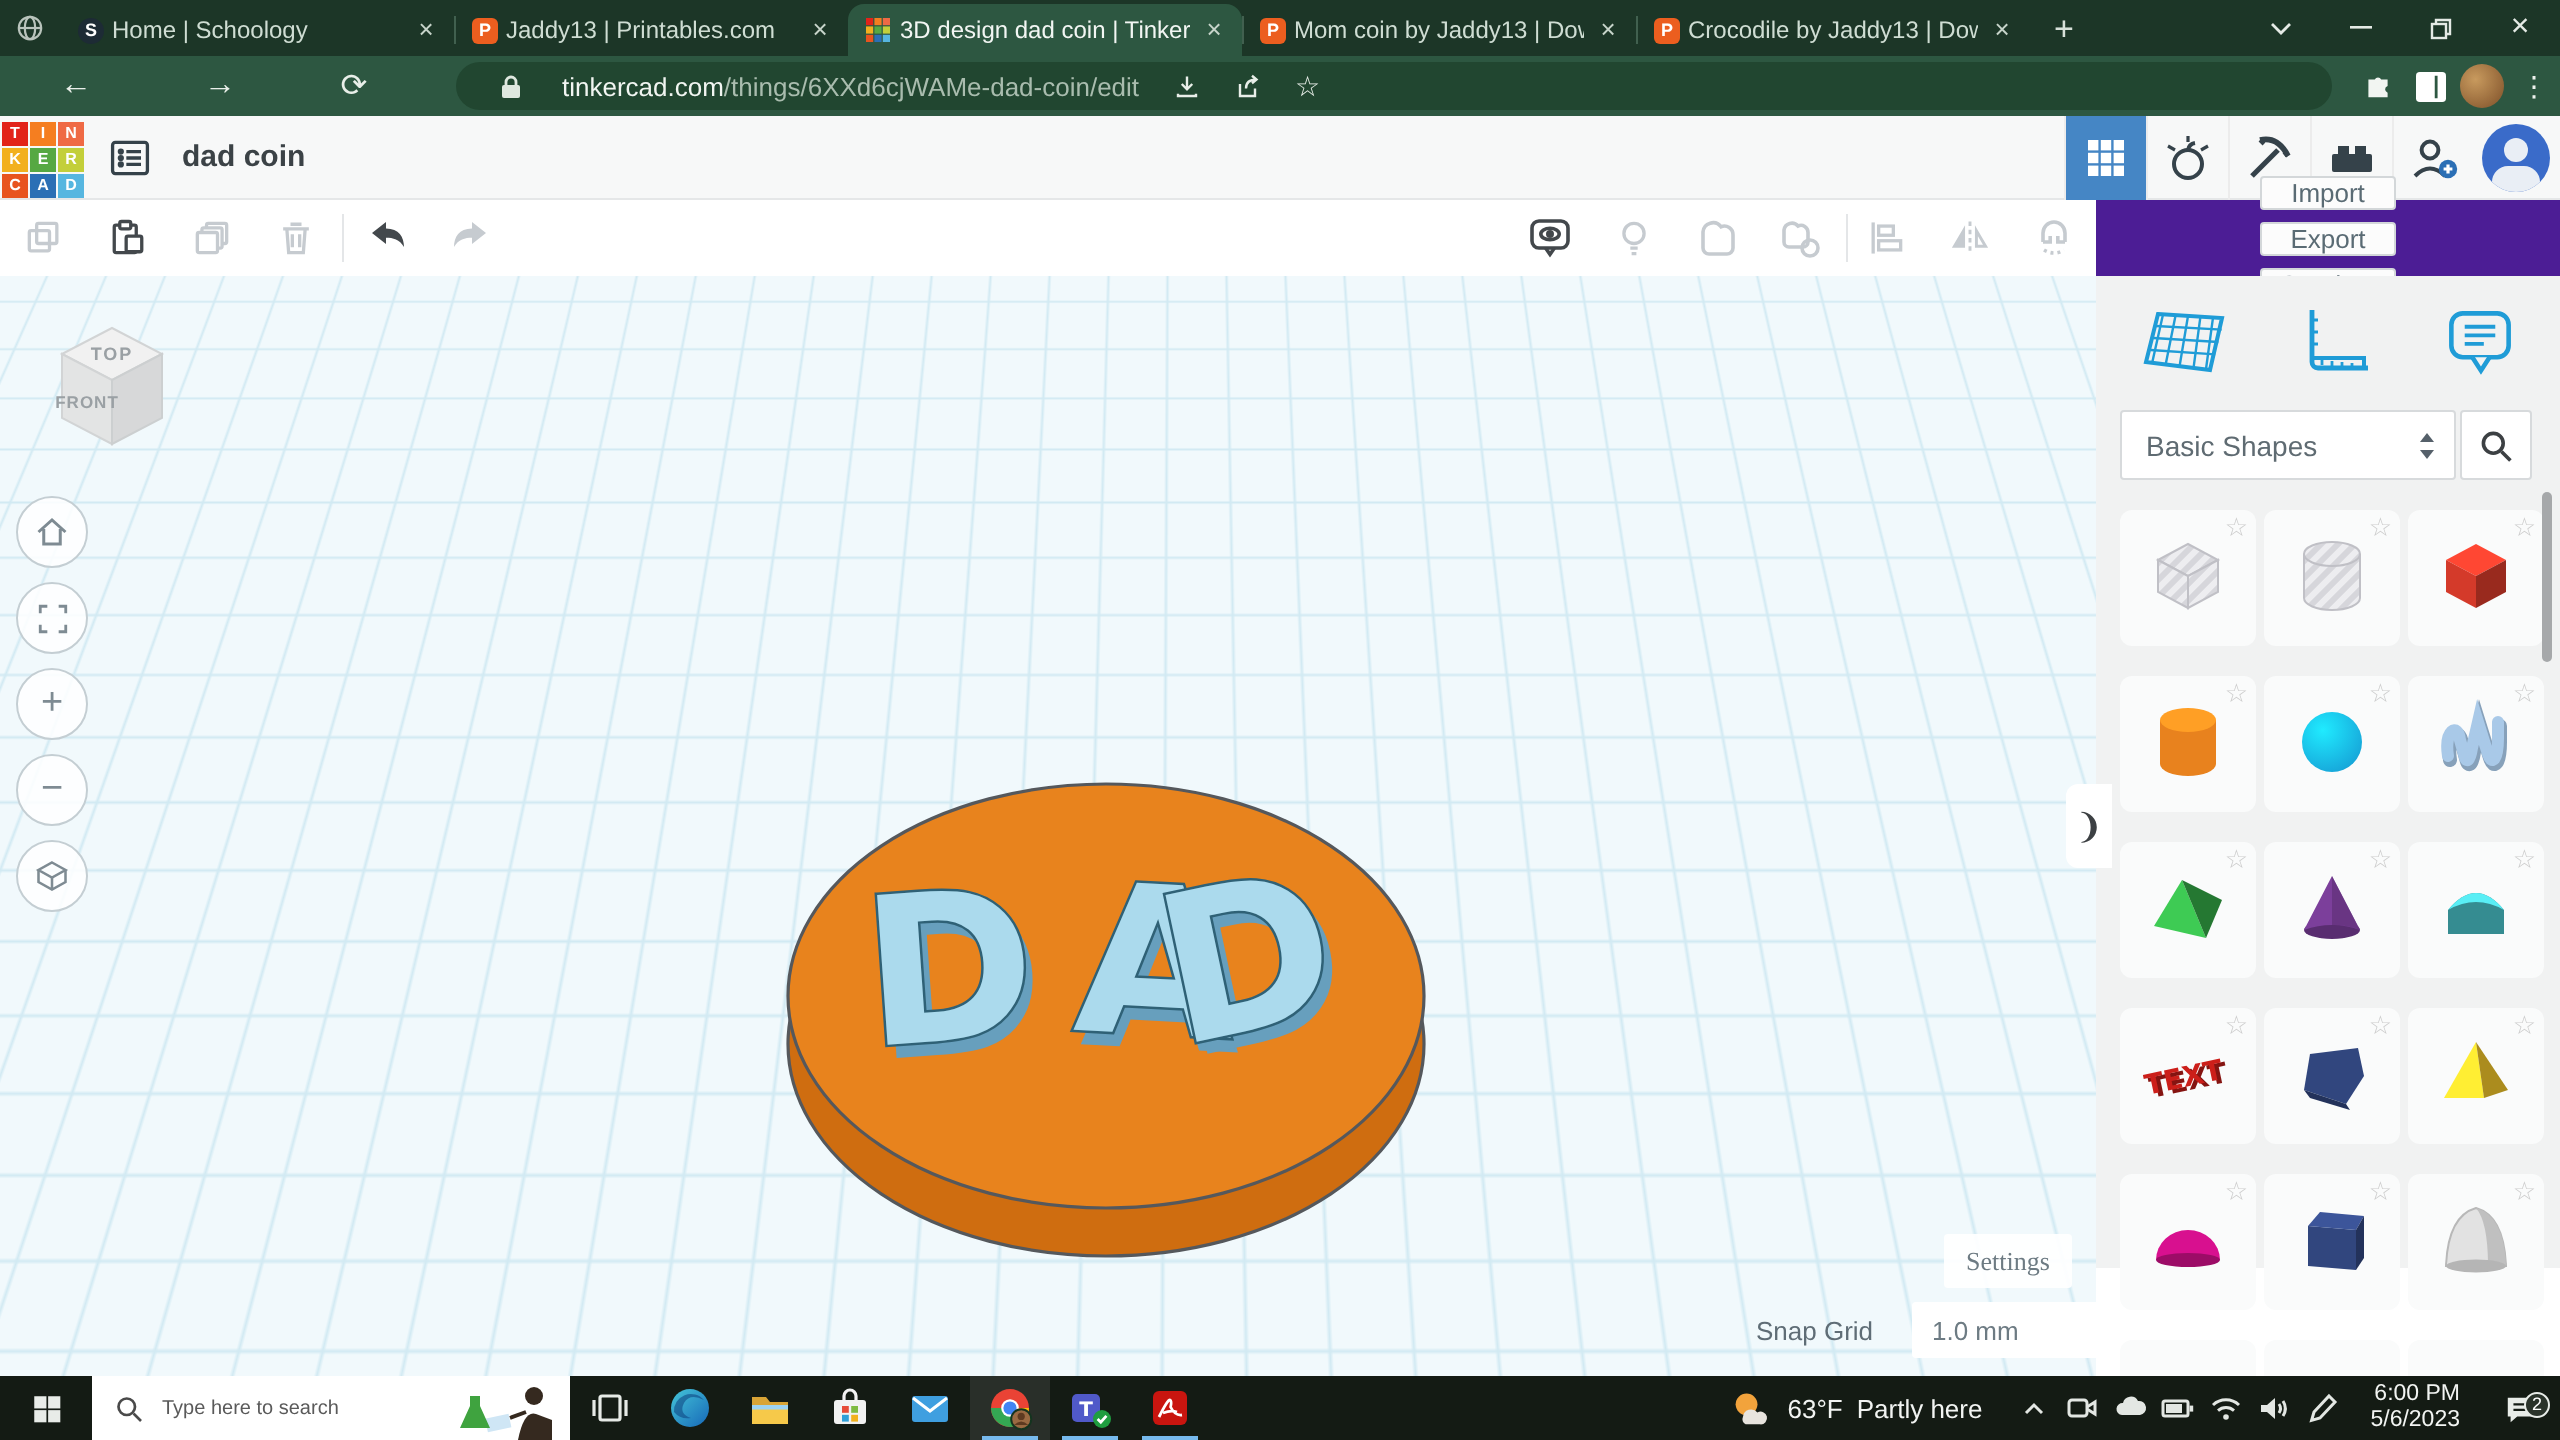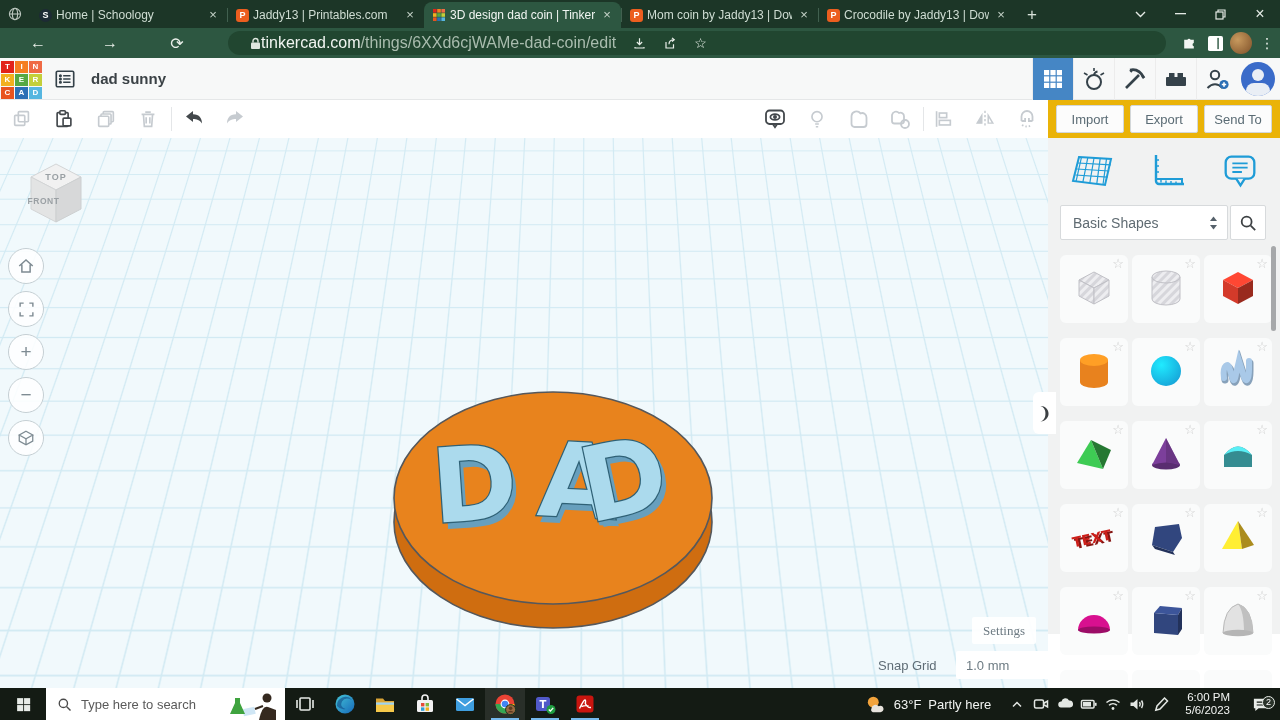--- a/index.html
+++ b/index.html
@@ -25,21 +25,21 @@
   #newtab{width:26px;height:26px;color:#d7e1d9;font-size:17px;text-align:center;line-height:25px;margin-left:4px;}
   #win-controls{margin-left:auto;display:flex;align-items:center;height:28px;}
   .winbtn{width:40px;height:28px;display:flex;align-items:center;justify-content:center;color:#e4eae5;font-size:14px;}
 
   
   #urlbar{left:0;top:28px;width:1280px;height:30px;background:#2d5741;display:flex;align-items:center;}
   .navico{width:28px;height:26px;display:flex;align-items:center;justify-content:center;color:#e9efe9;font-size:16px;}
   #btn-back{margin-left:24px;} #btn-forward{margin-left:44px;} #btn-refresh{margin-left:39px;}
   #urlpill{margin-left:37px;width:938px;height:24px;background:#214630;border-radius:12px;
            display:flex;align-items:center;padding:0 12px 0 22px;}
-  #url-text{font-size:16px;color:#f1f5f1;white-space:nowrap;}
+  #url-text{font-size:13px;color:#f1f5f1;margin-left:20px;white-space:nowrap;}
   #url-path{color:#a9bcae;}
   .pill-ico{margin-left:16px;color:#e9efe9;display:flex;align-items:center;}
   .pill-ico:first-of-type{margin-left:auto;}
   #chrome-right{display:flex;align-items:center;margin-left:10px;}
   .cr-ico{width:26px;height:26px;display:flex;align-items:center;justify-content:center;color:#eef2ee;}
   #avatar-browser{width:22px;height:22px;border-radius:11px;background:radial-gradient(circle at 35% 35%,#c89a5e,#7d4f28);}
 
   
   #tcheader{left:0;top:58px;width:1280px;height:42px;background:#f7f8f8;border-bottom:1px solid #e5e7e8;
             display:flex;align-items:center;}
@@ -52,21 +52,21 @@
   .hdr-btn{width:41px;height:42px;display:flex;align-items:center;justify-content:center;border-left:1px solid #ececec;}
   #btn-blocks{background:#4586c5;}
   #avatar-tc{width:34px;height:34px;border-radius:17px;background:#3a6bc9;margin:0 5px 0 4px;position:relative;overflow:hidden;}
   #avatar-tc::before{content:"";position:absolute;left:11px;top:7px;width:12px;height:12px;border-radius:6px;background:#e9eef5;}
   #avatar-tc::after{content:"";position:absolute;left:5px;top:21px;width:24px;height:16px;border-radius:12px;background:#e9eef5;}
 
   
   #toolbar{left:0;top:100px;width:1048px;height:38px;background:#fff;display:flex;align-items:center;}
   .tico{width:27px;height:27px;display:flex;align-items:center;justify-content:center;}
   .tsep{width:1px;height:24px;background:#e4e6e8;margin:0 3px;}
-  #importbar{left:1048px;top:100px;width:232px;height:38px;background:#eab308;display:flex;align-items:center;justify-content:center;gap:6px;}
+  #importbar{left:1048px;top:100px;width:232px;height:38px;background:#4c1d95;display:flex;align-items:center;justify-content:center;gap:6px;flex-direction:column;}
   .act-btn{width:68px;height:28px;border:1px solid #d3d7d9;border-radius:2px;background:#fcfcfc;
            font-size:13px;color:#5a6b74;display:flex;align-items:center;justify-content:center;}
 
   
   #canvas{left:0;top:138px;width:1048px;height:550px;background:#eef6fa;overflow:hidden;}
   #plane{position:absolute;left:-560px;top:-150px;width:2300px;height:1600px;background-color:#f1f9fc;
      background-image:
        linear-gradient(#d2eaf3 1px,transparent 1px),
        linear-gradient(90deg,#d2eaf3 1px,transparent 1px),
        linear-gradient(#aed9ea 1px,transparent 1px),
@@ -100,21 +100,21 @@
   #shape-grid{margin-top:15px;display:grid;grid-template-columns:repeat(3,68px);gap:15px 4px;}
   .tile{width:68px;height:68px;background:#fafbfb;border-radius:6px;position:relative;
         display:flex;align-items:center;justify-content:center;}
   .tile .star{position:absolute;top:1px;right:4px;font-size:13px;color:#cdcdcd;}
   #side-scroll{position:absolute;right:4px;top:108px;width:5px;height:85px;border-radius:3px;background:#a6a8aa;}
 
   
   #taskbar{left:0;top:688px;width:1280px;height:32px;background:#141b14;display:flex;align-items:stretch;color:#e8ece8;}
   #start-btn{width:46px;display:flex;align-items:center;justify-content:center;}
   #tb-search{width:239px;background:#fff;display:flex;align-items:center;padding-left:11px;position:relative;}
-  #tb-search span{font-size:13px;color:#5a5a5a;margin-left:9px;}
+  #tb-search span{font-size:10px;color:#5a5a5a;margin-left:9px;}
   #tb-search svg.doodle{position:absolute;right:0;bottom:0;}
   .tb-app{width:40px;display:flex;align-items:center;justify-content:center;position:relative;}
   .tb-app.tb-open::after{content:"";position:absolute;left:6px;bottom:0;width:28px;height:2px;background:#76b9ed;}
   .tb-app.tb-active{background:rgba(255,255,255,.09);}
   #tb-right{margin-left:auto;display:flex;align-items:center;}
   #weather{display:flex;align-items:center;gap:7px;margin-right:14px;}
   #weather .wtxt{font-size:13px;color:#f2f4f2;}
   .tray-ico{width:24px;display:flex;align-items:center;justify-content:center;}
   #clock{text-align:right;font-size:11.5px;line-height:13px;margin:0 10px 0 12px;color:#f2f4f2;}
   #notif{width:40px;display:flex;align-items:center;justify-content:center;position:relative;}
@@ -248,21 +248,21 @@
       </div>
     <span id="list-btn">
       <svg width="22" height="22" viewBox="0 0 24 24" fill="none" stroke="#35424a" stroke-width="1.8">
         <rect x="2.5" y="3.5" width="19" height="17" rx="1.5"></rect>
         <circle cx="7" cy="8.5" r="0.8" fill="#35424a"></circle>
           <circle cx="7" cy="12" r="0.8" fill="#35424a"></circle>
           <circle cx="7" cy="15.5" r="0.8" fill="#35424a"></circle>
         <path d="M10,8.5 h8 M10,12 h8 M10,15.5 h8"></path>
         </svg>
       </span>
-    <span id="design-title">dad sunny</span>
+    <span id="design-title">dad coin</span>
     <div id="hdr-right">
       <span class="hdr-btn" id="btn-blocks">
         <svg width="20" height="20" viewBox="0 0 20 20" fill="#fff">
           <rect x="1" y="1" width="5.2" height="5.2"></rect>
             <rect x="7.4" y="1" width="5.2" height="5.2"></rect>
             <rect x="13.8" y="1" width="5.2" height="5.2"></rect>
           <rect x="1" y="7.4" width="5.2" height="5.2"></rect>
             <rect x="7.4" y="7.4" width="5.2" height="5.2"></rect>
             <rect x="13.8" y="7.4" width="5.2" height="5.2"></rect>
           <rect x="1" y="13.8" width="5.2" height="5.2"></rect>

